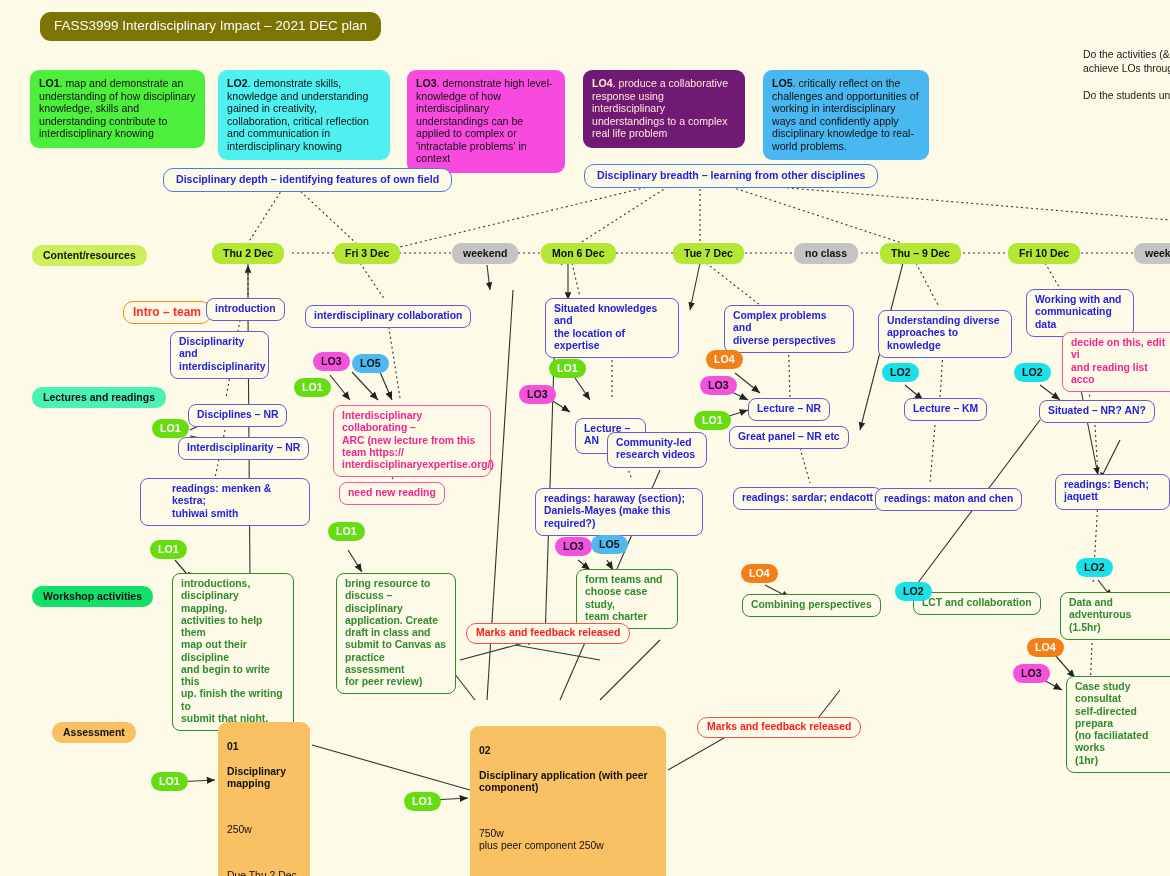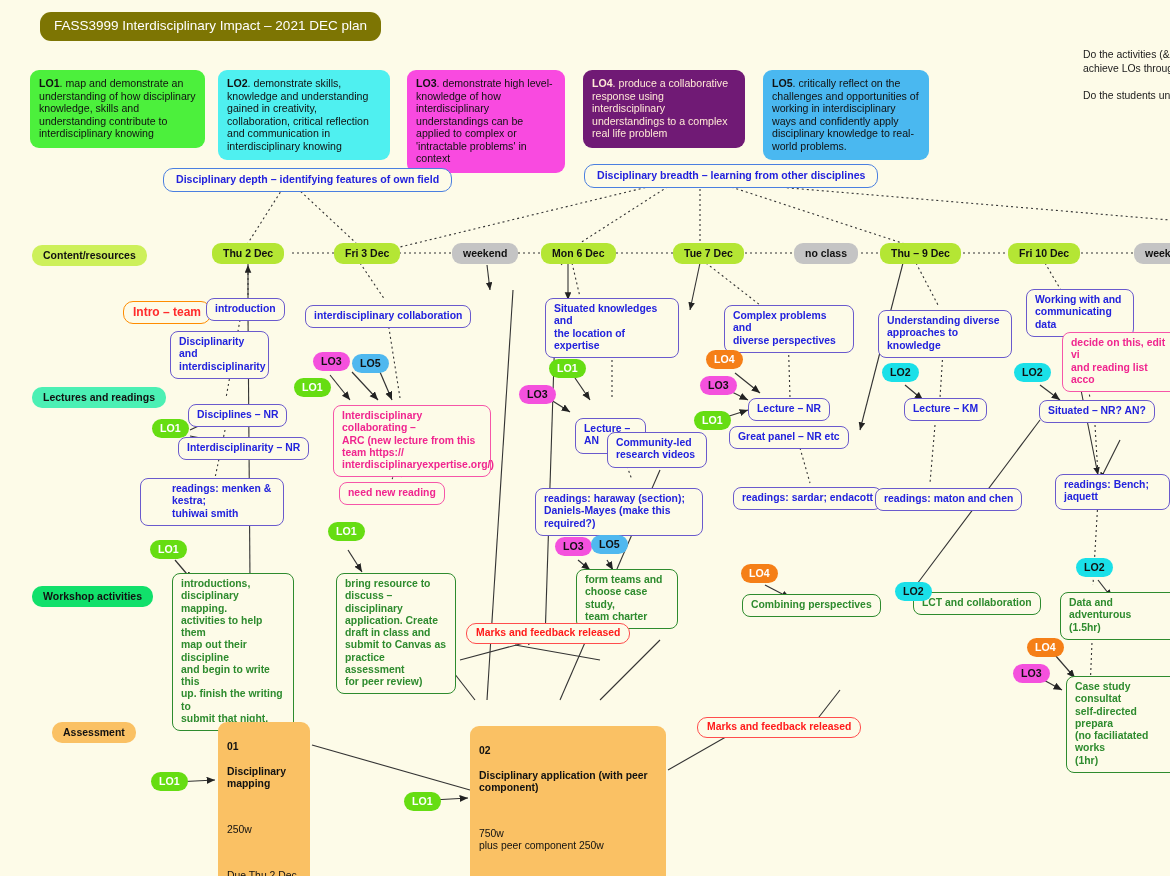--- a/index.html
+++ b/index.html
@@ -334,21 +334,21 @@
 the location of expertise</div>
   <div class="node topic" style="left:724px; top:305px; width:130px;">Complex problems and
 diverse perspectives</div>
   <div class="node topic" style="left:878px; top:310px; width:134px;">Understanding diverse
 approaches to knowledge</div>
   <div class="node topic" style="left:1026px; top:289px; width:108px;">Working with and
 communicating data</div>
 
   <div class="node topic" style="left:188px; top:404px;">Disciplines – NR</div>
   <div class="node topic" style="left:178px; top:437px;">Interdisciplinarity – NR</div>
-  <div class="node topic" style="left:140px; top:478px; width:144px;padding-left:31px;">readings: menken &amp; kestra;
+  <div class="node topic" style="left:140px; top:478px; width:170px;padding-left:31px;">readings: menken &amp; kestra;
 tuhiwai smith</div>
 
   <div class="node pinknote" style="left:333px; top:405px; width:158px;">Interdisciplinary collaborating –
 ARC (new lecture from this
 team https://
 interdisciplinaryexpertise.org/)</div>
   <div class="node pinknote" style="left:339px; top:482px;">need new reading</div>
 
   <div class="node topic" style="left:575px; top:418px; width:71px;">Lecture –
 AN</div>

